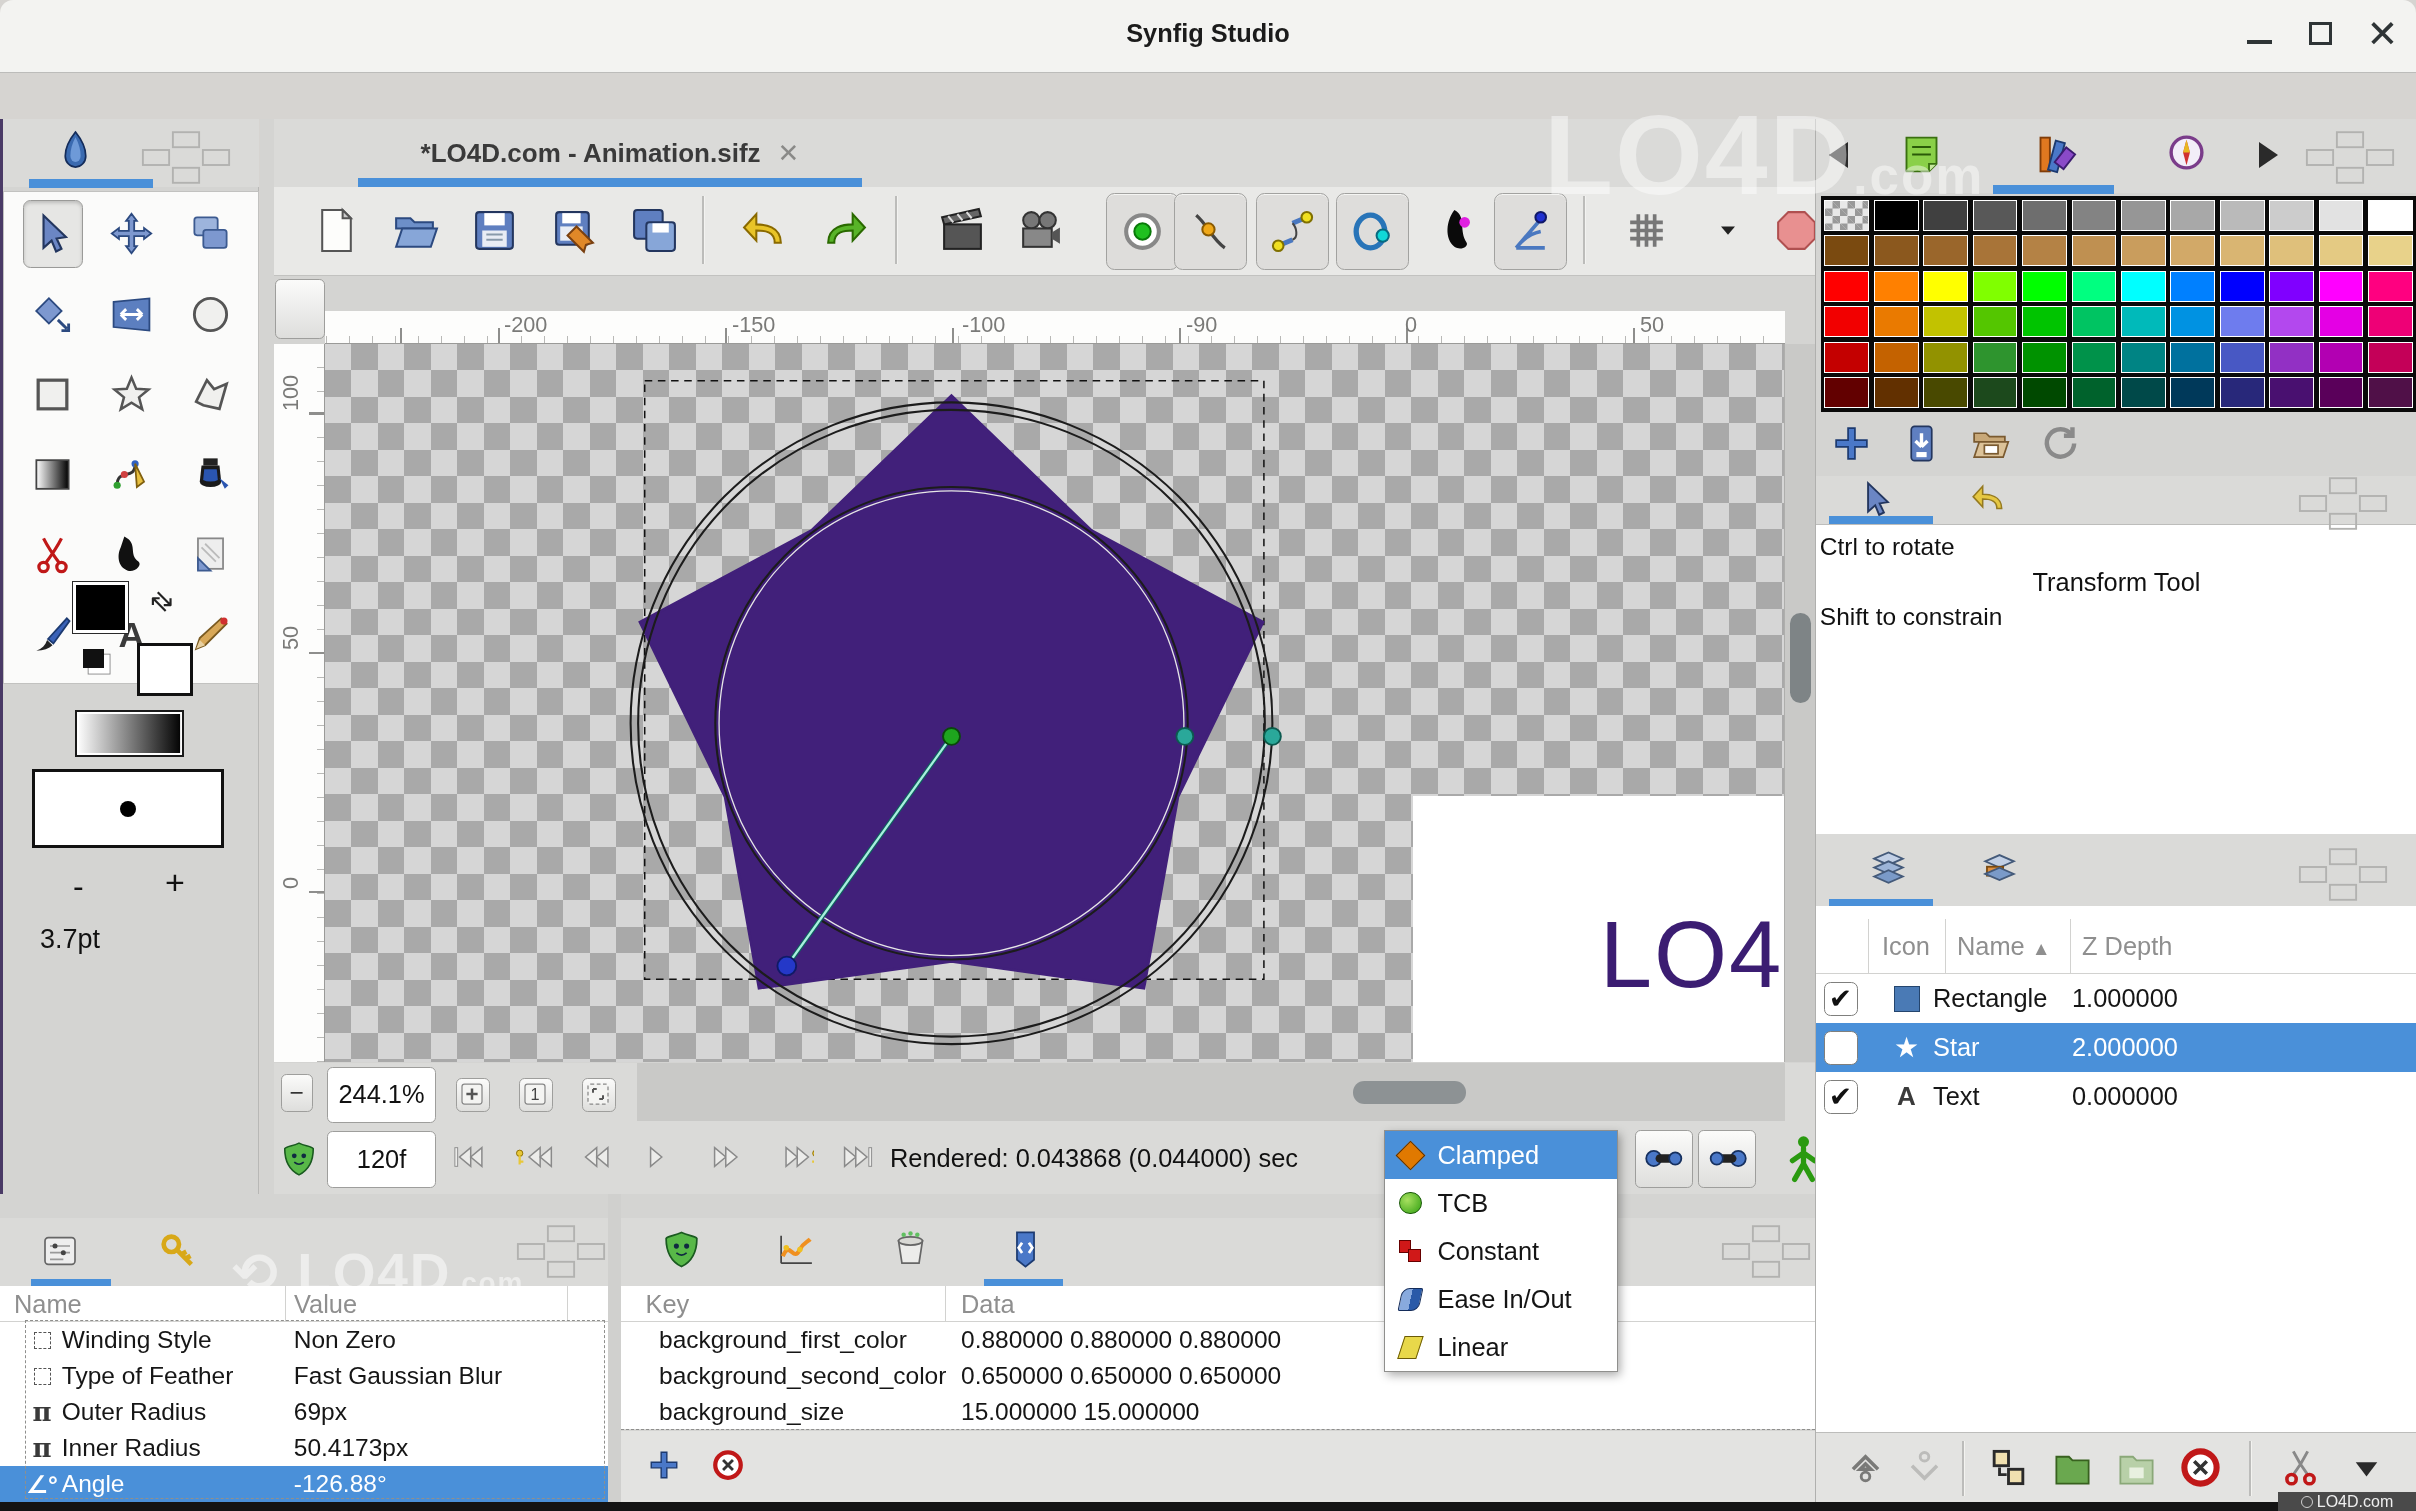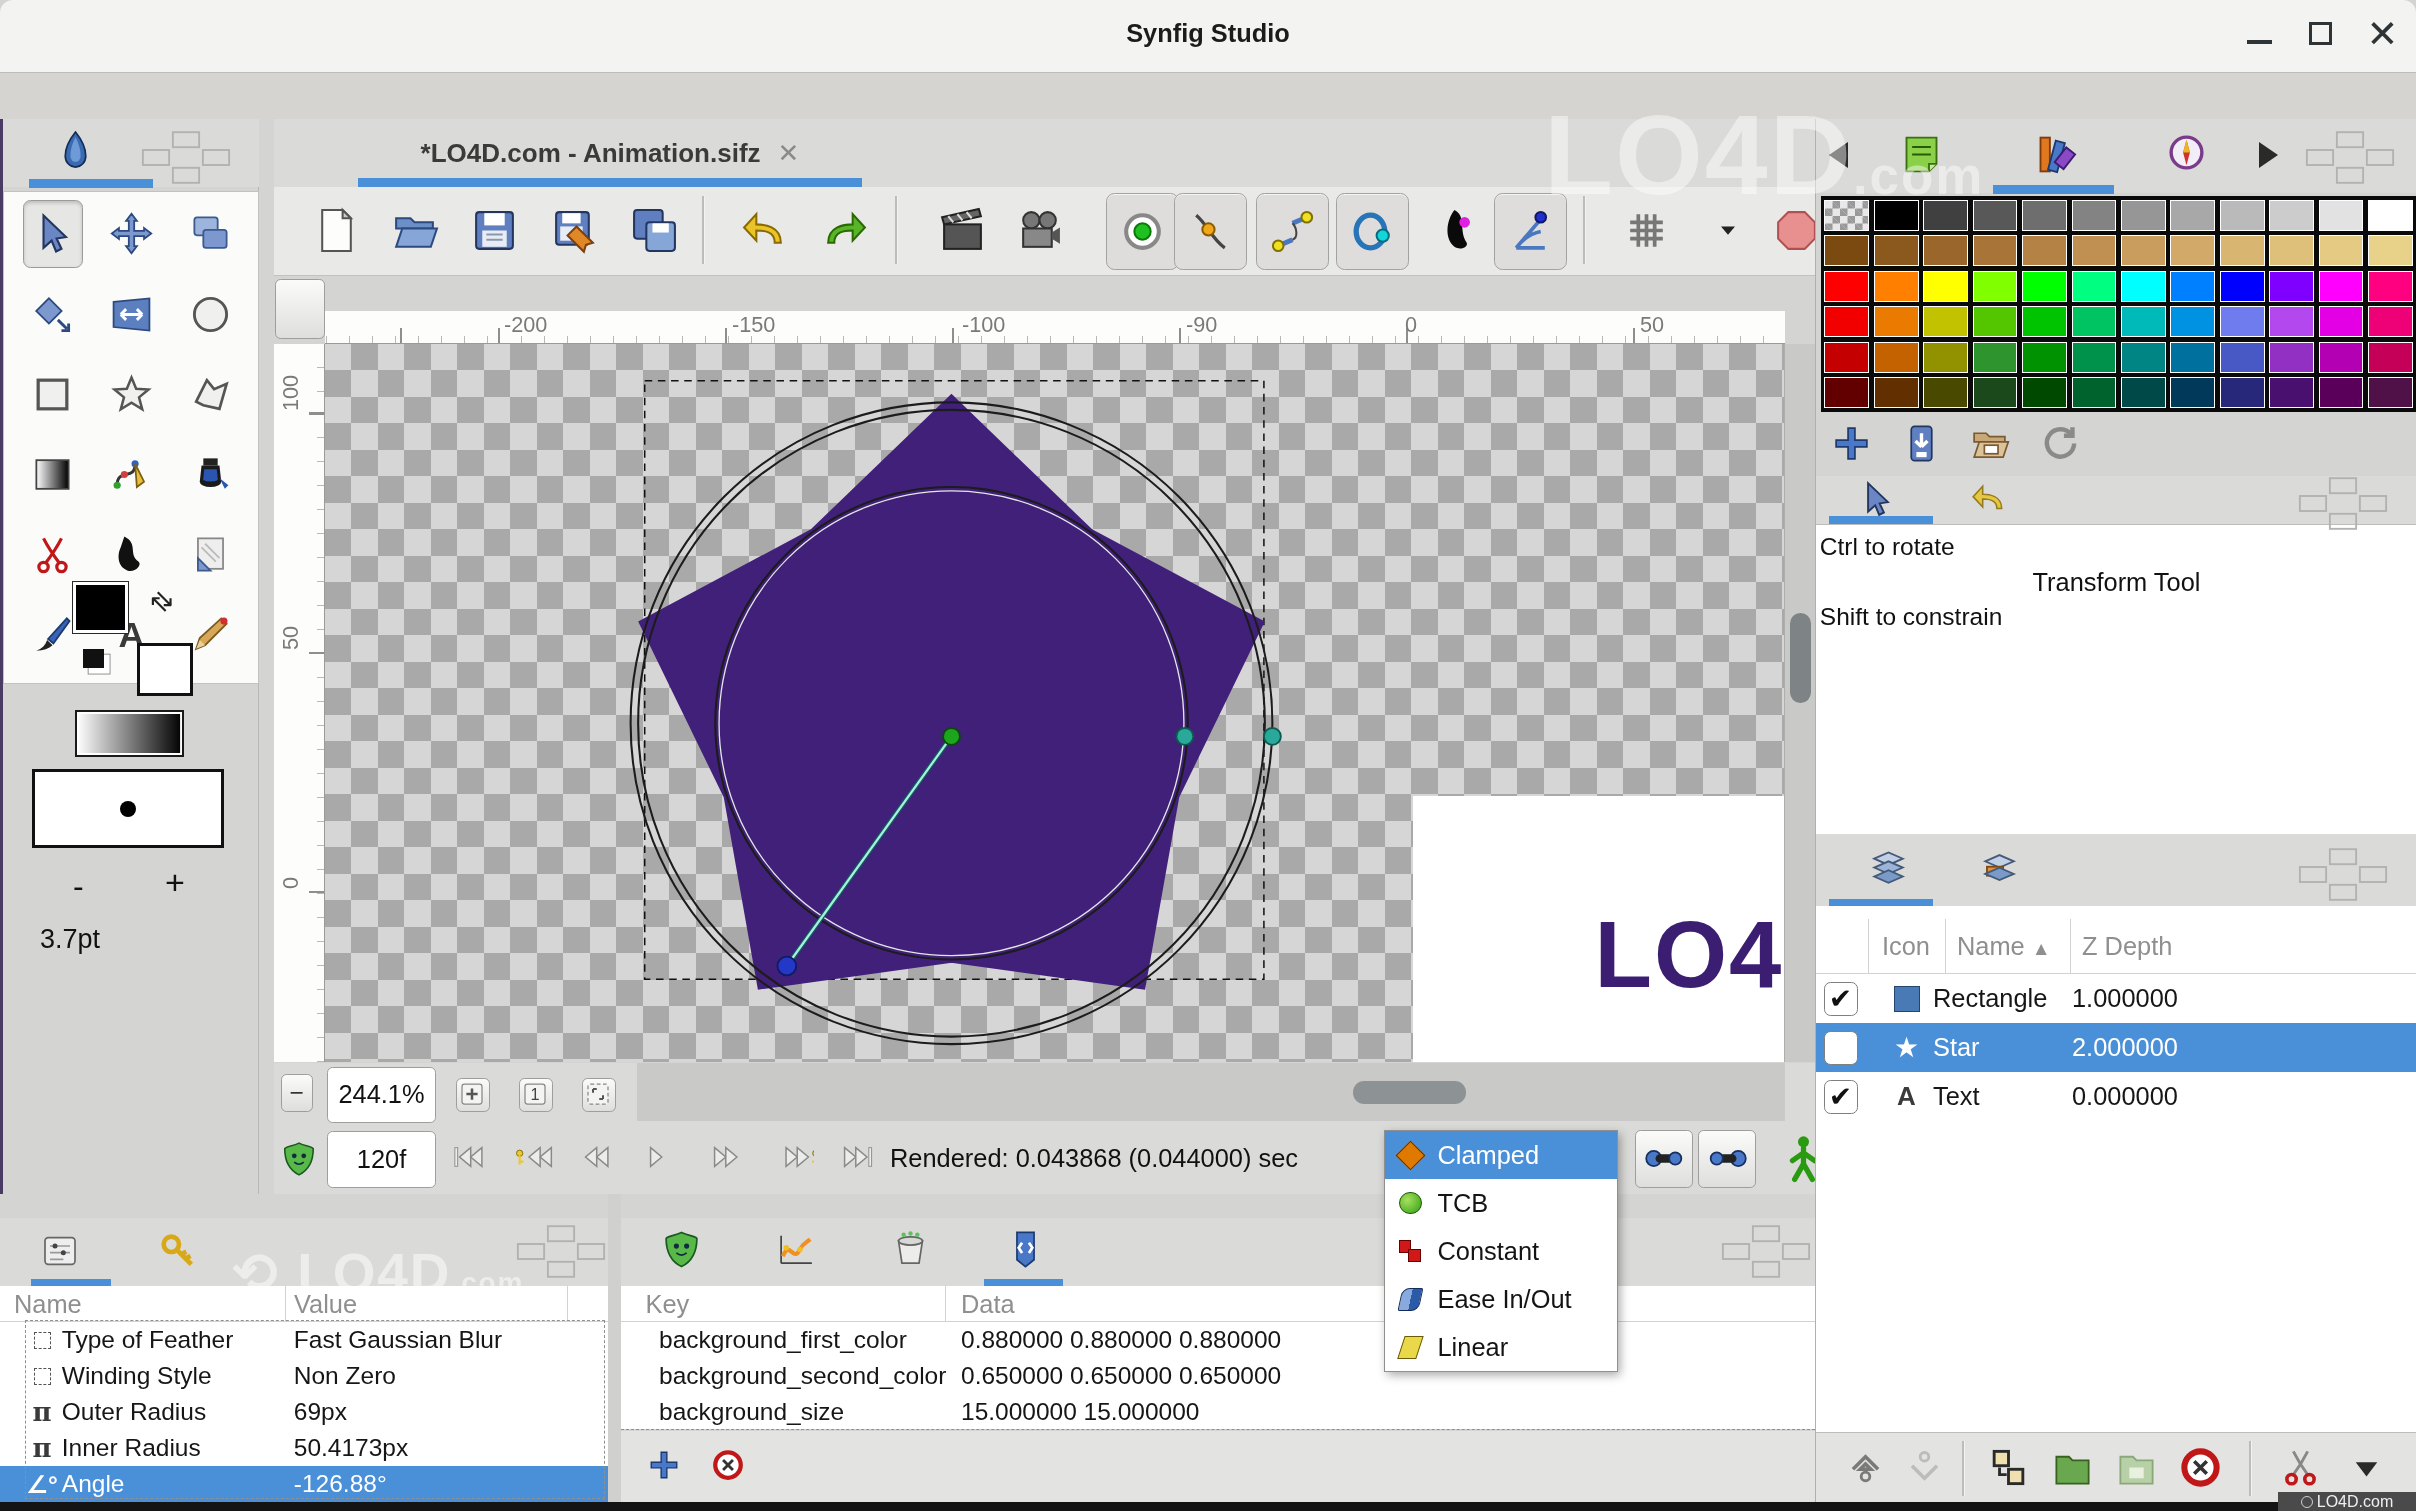--- a/index.html
+++ b/index.html
@@ -411,21 +411,21 @@
     <div class="abs vruler" id="vruler" style="left:14px;top:225px;width:51px;height:718px;
       background-image:repeating-linear-gradient(to bottom,#8e8e8c 0 1.9px,transparent 1.9px 239px),repeating-linear-gradient(to bottom,#b9b9b7 0 0.9px,transparent 0.9px 24px);
       background-size:15px 100%,7.5px 100%;background-repeat:repeat-y;background-position:100% 69px,100% 69px;">
         <span class="rlabel" style="left: 3.8px; top: 14px; width: 21px; height: 53px; writing-mode: vertical-rl; transform: rotate(180deg);">100</span>
         <span class="rlabel" style="left: 3.8px; top: 253px; width: 21px; height: 53px; writing-mode: vertical-rl; transform: rotate(180deg);">50</span>
         <span class="rlabel" style="left: 3.8px; top: 492px; width: 21px; height: 53px; writing-mode: vertical-rl; transform: rotate(180deg);">0</span>
       </div>
 
     <div class="abs" id="checkerboard" style="left:65px;top:225px;width:1460px;height:718px;overflow:hidden;">
       <div class="abs" style="left:1088px;top:452px;width:372px;height:266px;background:#fff;">
-        <span style="position:absolute;right:1.9px;top:105px;font-size:94px;color:#3b1d72;letter-spacing:1.9px;font-weight:bold;">LO4</span>
+        <span style="position:absolute;right:1.9px;top:105px;font-size:94px;color:#3b1d72;letter-spacing:1.9px;">LO4</span>
       </div>
       <svg id="canvas-svg" width="1460" height="718" viewBox="0 0 1550 763" style="position:absolute;left:0;top:0;">
           <rect x="339" y="39" width="658" height="636" fill="none" stroke="#111" stroke-width="1.6" stroke-dasharray="8 6"></rect>
     <path d="M665,55 L813.7,198.3 L996,295.5 L905.6,481.2 L869.5,684.5 L665,656 L460.5,684.5 L424.4,481.2 L334,295.5 L516.3,198.3 Z" fill="#41207a" stroke="#41207a" stroke-width="3"></path>
     <circle cx="665" cy="403" r="341" fill="none" stroke="#1c1c1c" stroke-width="2.2"></circle>
     <circle cx="665" cy="403" r="333" fill="none" stroke="#1c1c1c" stroke-width="2.2"></circle>
     <circle cx="665" cy="403" r="251" fill="none" stroke="#1c1c1c" stroke-width="2.2"></circle>
     <circle cx="665" cy="403" r="247" fill="none" stroke="#e6e6e6" stroke-width="1.4"></circle>
     <line x1="665" y1="417" x2="490" y2="661" stroke="#0f5f5f" stroke-width="5"></line>
     <line x1="665" y1="417" x2="490" y2="661" stroke="#a8f0de" stroke-width="2.4"></line>
@@ -774,29 +774,29 @@
       <span class="hdrtxt abs" style="left:14px;top:3.8px;">Name</span>
       <span class="hdrtxt abs" style="left:294px;top:3.8px;">Value</span>
       <div class="abs" style="left:285px;top:0;width:0.9px;height:36px;background:#d2d2d0;"></div>
       <div class="abs" style="left:567px;top:0;width:0.9px;height:36px;background:#d2d2d0;"></div>
     </div>
     <div class="abs" id="params-rows" style="left:0;top:128px;width:608px;height:180px;background:#fff;">
         <div style="position: relative; height: 36px; display: flex; align-items: center;">
           <span style="width:32px;margin-left:26px;display:inline-flex;justify-content:center;">
             <span style="width:17px;height:17px;border:1.9px dashed #555;display:inline-block;"></span>
           </span>
-      <span class="celltxt" style="margin-left:3.8px;width:217px;">Type of Feather</span>
-      <span class="celltxt" style="margin-left:15px;">Fast Gaussian Blur</span>
+      <span class="celltxt" style="margin-left:3.8px;width:217px;">Winding Style</span>
+      <span class="celltxt" style="margin-left:15px;">Non Zero</span>
         </div>
         <div style="position: relative; height: 36px; display: flex; align-items: center;">
           <span style="width:32px;margin-left:26px;display:inline-flex;justify-content:center;">
             <span style="width:17px;height:17px;border:1.9px dashed #555;display:inline-block;"></span>
           </span>
-      <span class="celltxt" style="margin-left:3.8px;width:217px;">Winding Style</span>
-      <span class="celltxt" style="margin-left:15px;">Non Zero</span>
+      <span class="celltxt" style="margin-left:3.8px;width:217px;">Type of Feather</span>
+      <span class="celltxt" style="margin-left:15px;">Fast Gaussian Blur</span>
         </div>
         <div style="position: relative; height: 36px; display: flex; align-items: center;">
           <span style="width:32px;margin-left:26px;display:inline-flex;justify-content:center;">
             <span style="font-size:26px;font-weight:bold;color:#3a3a3a;font-family:'DejaVu Serif',serif;">π</span>
           </span>
       <span class="celltxt" style="margin-left:3.8px;width:217px;">Outer Radius</span>
       <span class="celltxt" style="margin-left:15px;">69px</span>
         </div>
         <div style="position: relative; height: 36px; display: flex; align-items: center;">
           <span style="width:32px;margin-left:26px;display:inline-flex;justify-content:center;">

